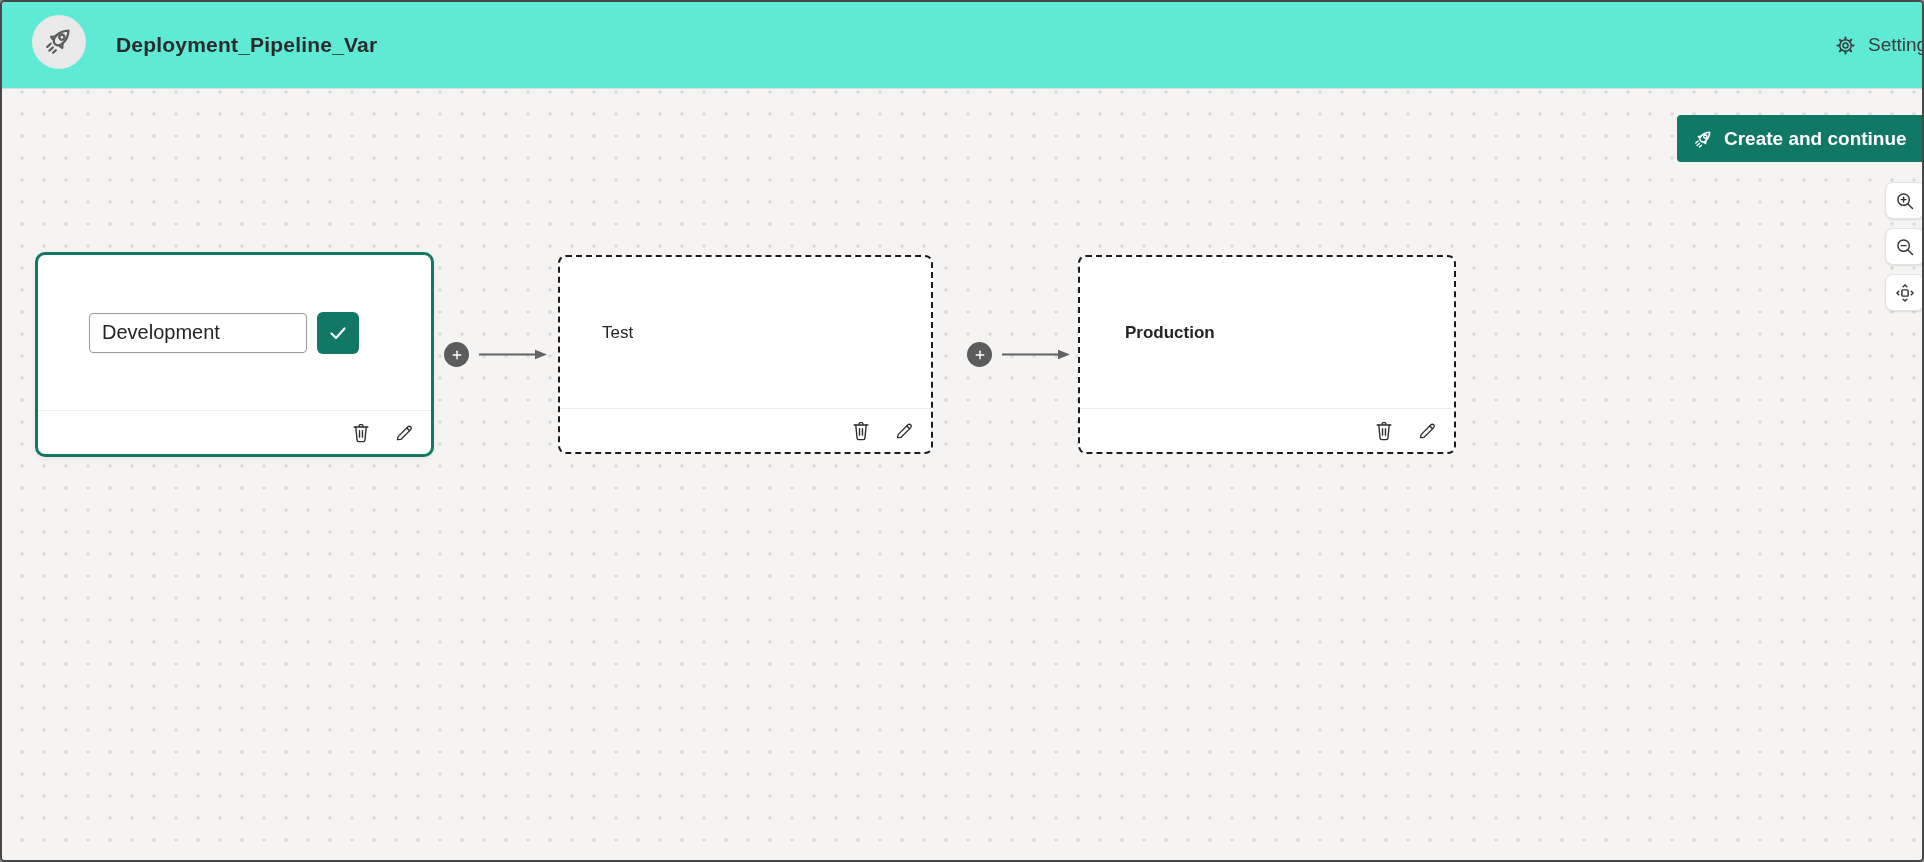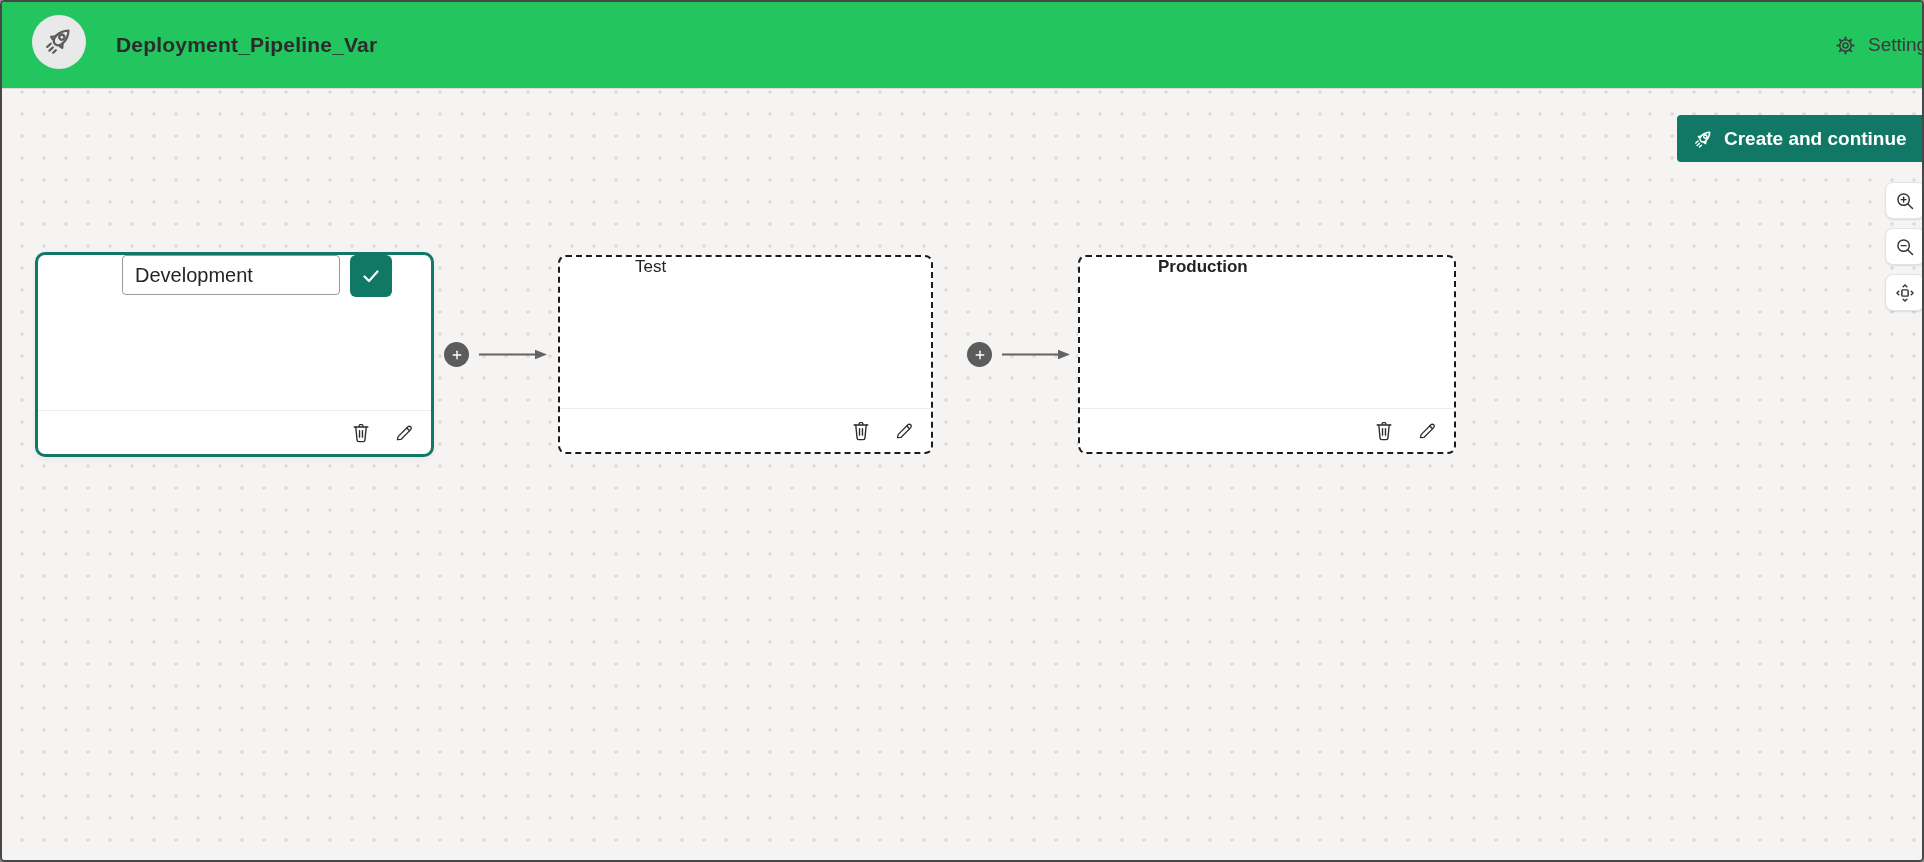--- a/index.html
+++ b/index.html
@@ -2,21 +2,21 @@
 <html><head>
 <meta charset="utf-8">
 <style>
   html,body{margin:0;padding:0;background:#888;font-family:"Liberation Sans","DejaVu Sans",sans-serif;}
   .window{
     position:relative;width:1924px;height:862px;box-sizing:border-box;
     border:2px solid #474747;border-radius:5px;overflow:hidden;background:#f5f4f3;
   }
   
   .header{
-    position:absolute;top:0;left:0;width:100%;height:87px;background:#22c55e;
+    position:absolute;top:0;left:0;width:100%;height:87px;background:#5eead4;
     border-bottom:1px solid #dcdcdc;box-sizing:border-box;
   }
   .avatar{
     position:absolute;left:30px;top:13px;width:54px;height:54px;border-radius:50%;
     background:#e9e9e9;display:flex;align-items:center;justify-content:center;color:#5c5c5c;
   }
   .page-title{
     position:absolute;left:114px;top:50%;transform:translateY(-50%);
     font-size:21px;font-weight:700;color:#2b2b2b;letter-spacing:.2px;white-space:nowrap;
   }
@@ -49,21 +49,21 @@
     position:absolute;box-sizing:border-box;background:#ffffff;
     display:flex;flex-direction:column;
   }
   .stage-card.active{
     left:33px;top:163px;width:399px;height:205px;
     border:3px solid #117865;border-radius:10px;box-shadow:0 2px 6px rgba(0,0,0,.06);
   }
   .stage-card.dashed{border:2.5px dashed #1b1b1b;border-radius:8px;}
   .stage-card.test{left:556px;top:166px;width:375px;height:199px;}
   .stage-card.prod{left:1076px;top:166px;width:378px;height:199px;font-weight:bold;}
-  .stage-body{flex:1;display:flex;margin-left:33px;}
+  .stage-body{flex:1;display:flex;align-items:center;}
   .stage-body.pad-test{padding-left:42px;}
   .stage-body.pad-prod{padding-left:45px;}
   .stage-body.pad-dev{padding-left:51px;gap:10px;}
   .stage-name{font-size:17px;color:#242424;}
   .stage-input{
     width:218px;height:40px;box-sizing:border-box;border:1px solid #9a9a9a;border-radius:4px;
     font-family:inherit;font-size:20px;color:#242424;padding:0 12px;outline:none;background:#fff;
   }
   .confirm-btn{
     width:42px;height:42px;background:#117865;border:none;border-radius:6px;

